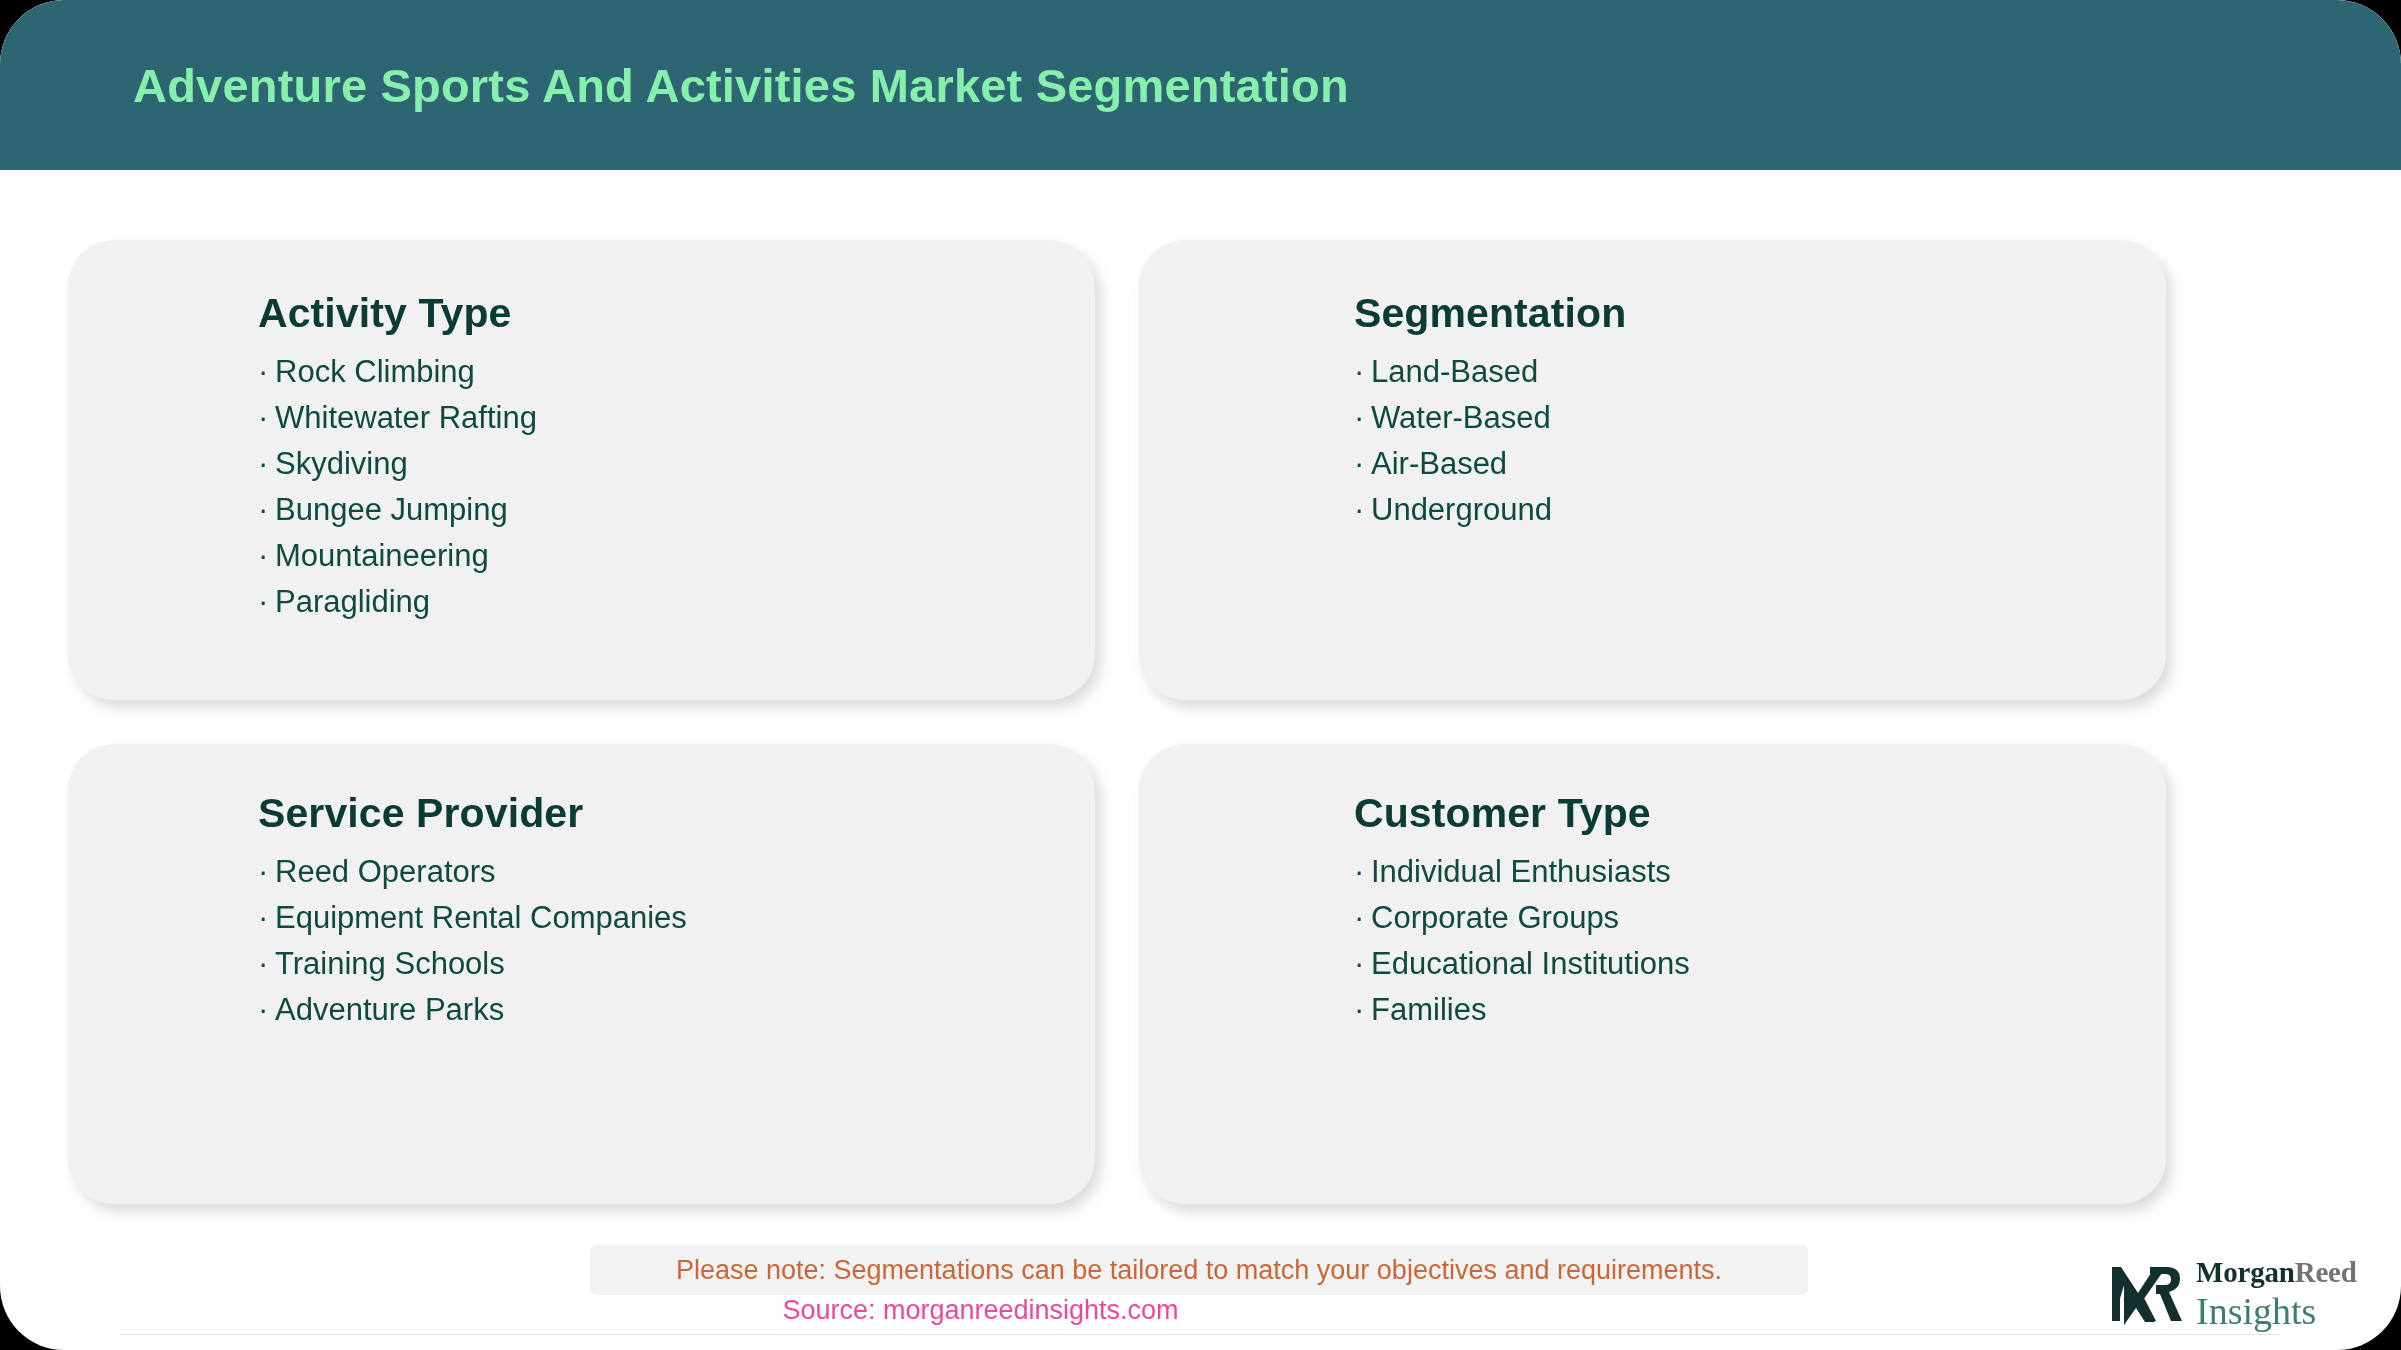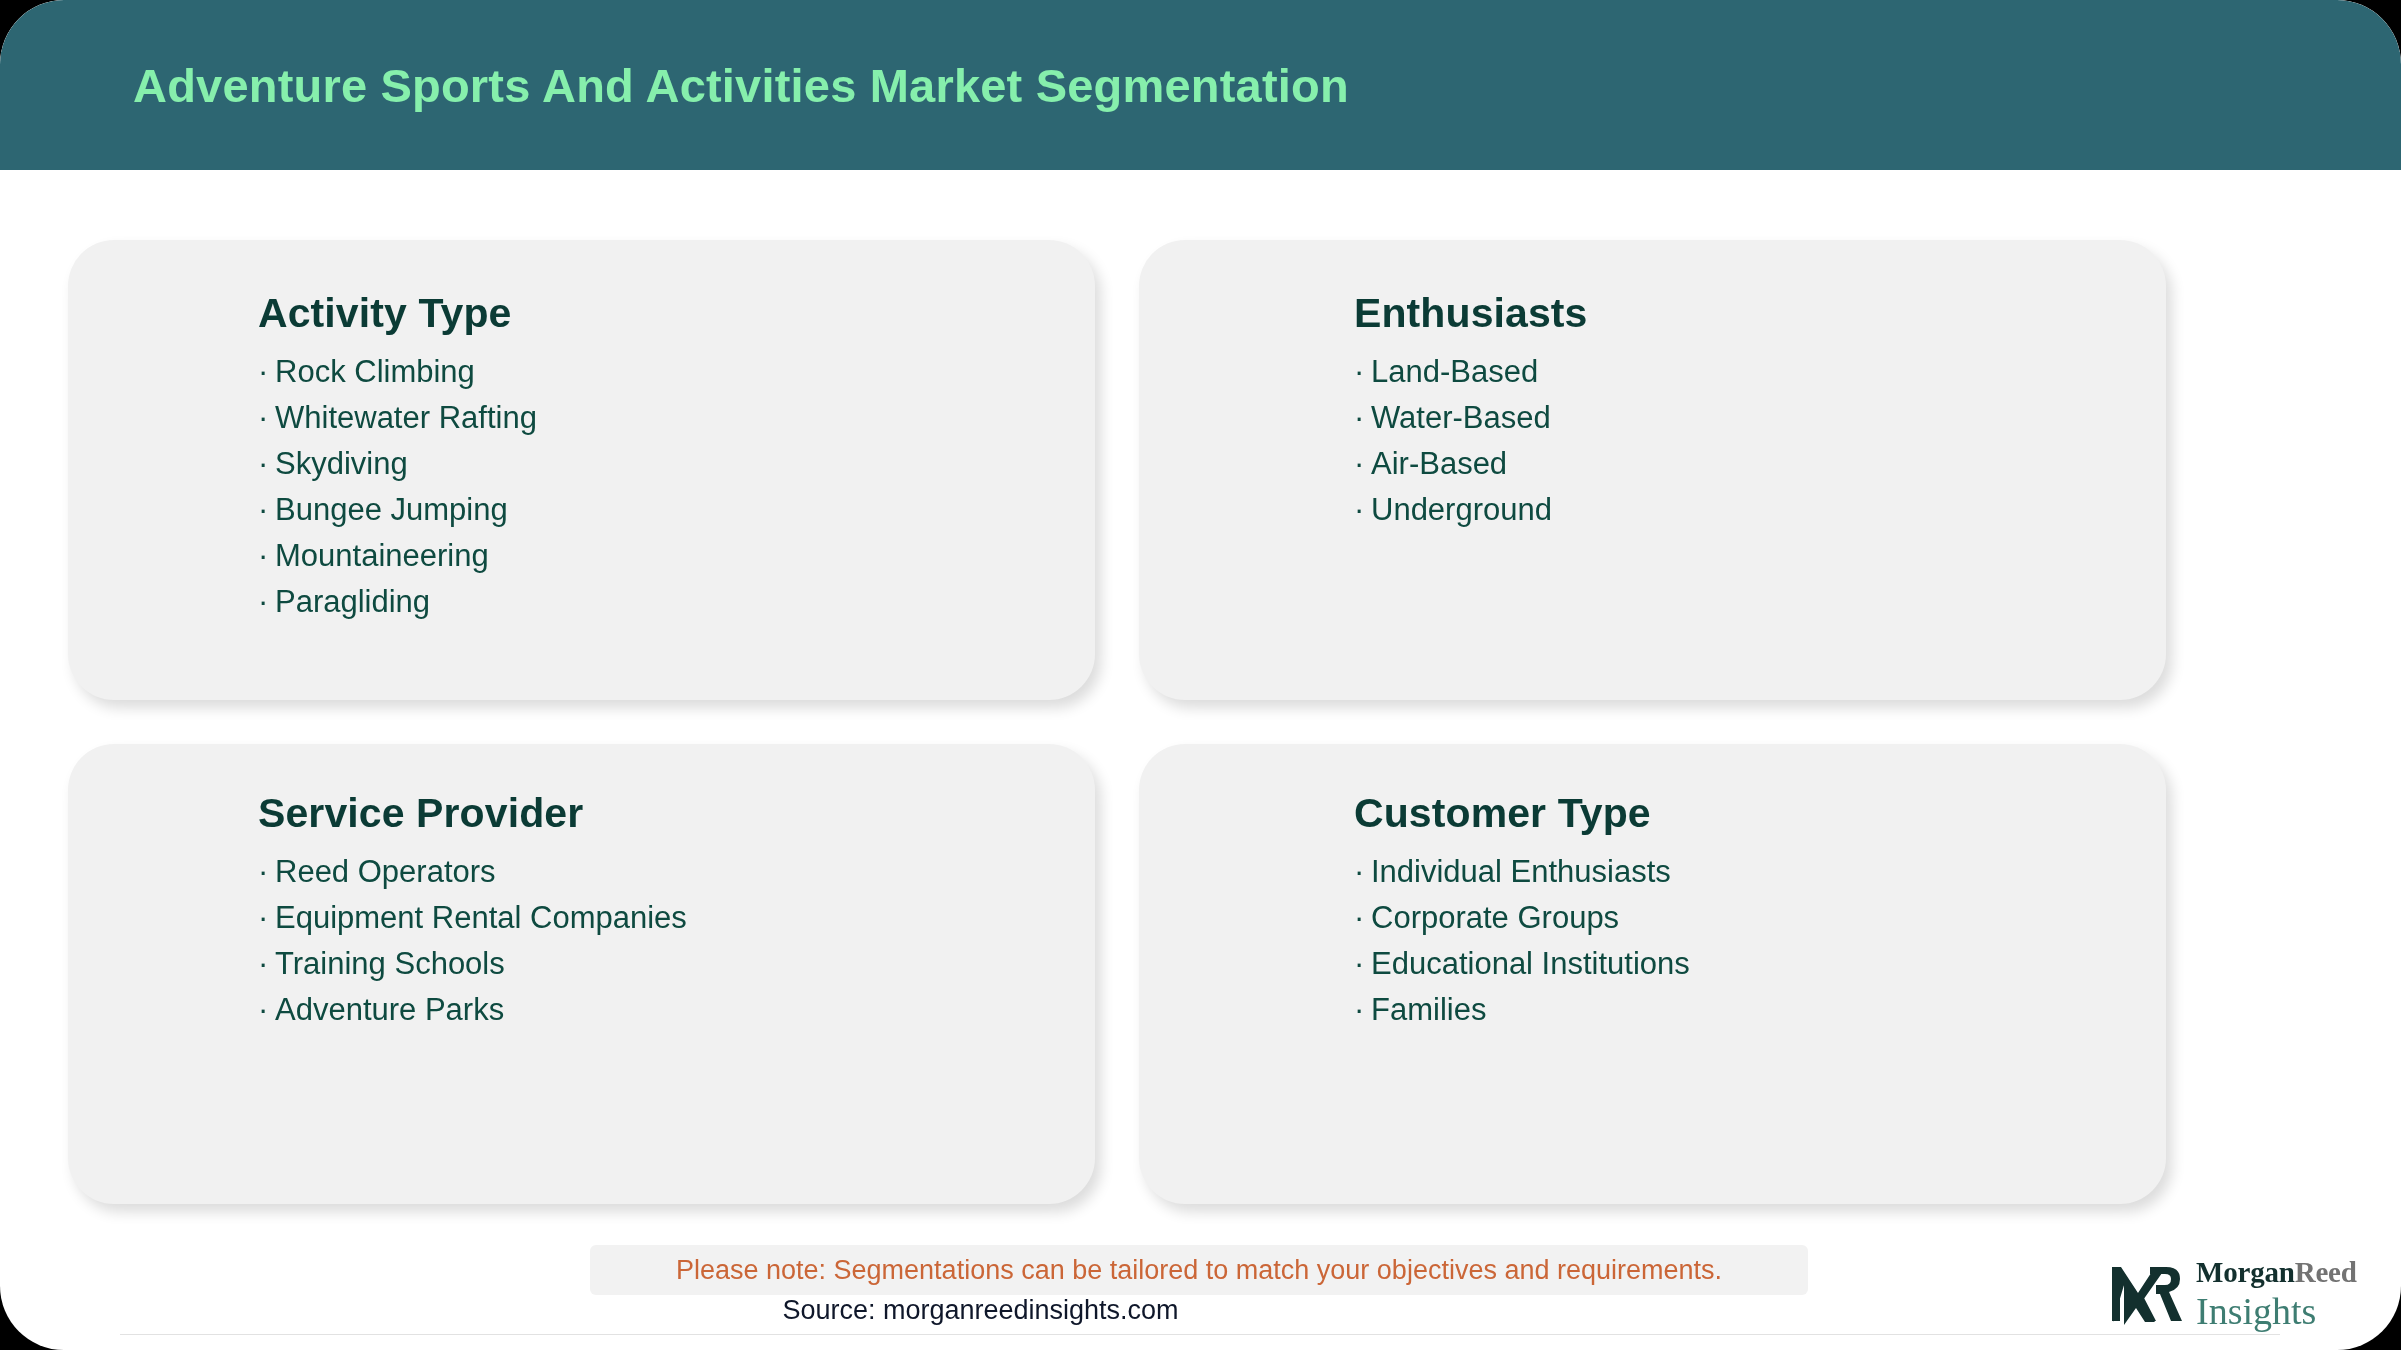--- a/index.html
+++ b/index.html
@@ -127,21 +127,21 @@
     font-size: 27px;
     white-space: nowrap;
   }
 
   .source-text {
     position: absolute;
     left: 0;
     top: 1295px;
     width: 2401px;
     text-align: center;
-    color: #0f172a;
+    color: #ec4899;
     font-size: 27px;
   }
 
   .source-text .src-shift {
     display: inline-block;
     margin-left: -440px;
   }
 
   
   .logo {
@@ -209,21 +209,21 @@
           <li><span class="bullet">·</span><span>Skydiving</span></li>
           <li><span class="bullet">·</span><span>Bungee Jumping</span></li>
           <li><span class="bullet">·</span><span>Mountaineering</span></li>
           <li><span class="bullet">·</span><span>Paragliding</span></li>
         </ul>
       </div>
     </div>
 
     <div class="card top-right">
       <div class="card-inner">
-        <div class="card-title">Enthusiasts</div>
+        <div class="card-title">Segmentation</div>
         <ul class="card-list">
           <li><span class="bullet">·</span><span>Land-Based</span></li>
           <li><span class="bullet">·</span><span>Water-Based</span></li>
           <li><span class="bullet">·</span><span>Air-Based</span></li>
           <li><span class="bullet">·</span><span>Underground</span></li>
         </ul>
       </div>
     </div>
 
     <div class="card bottom">

